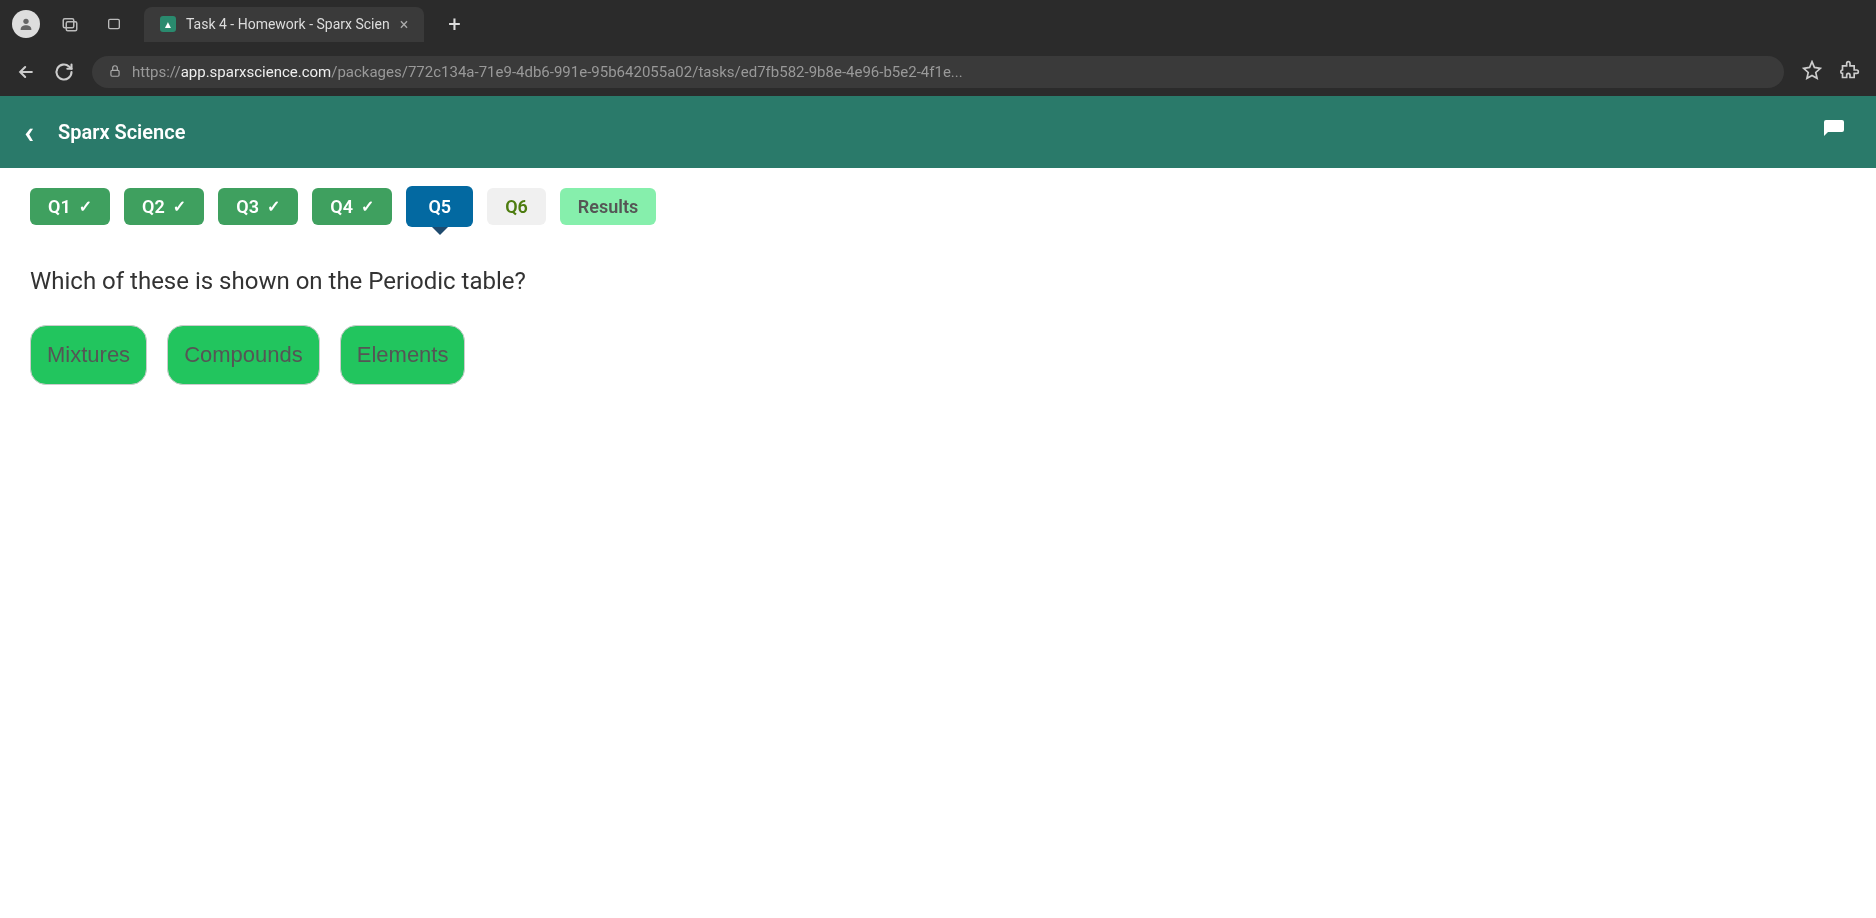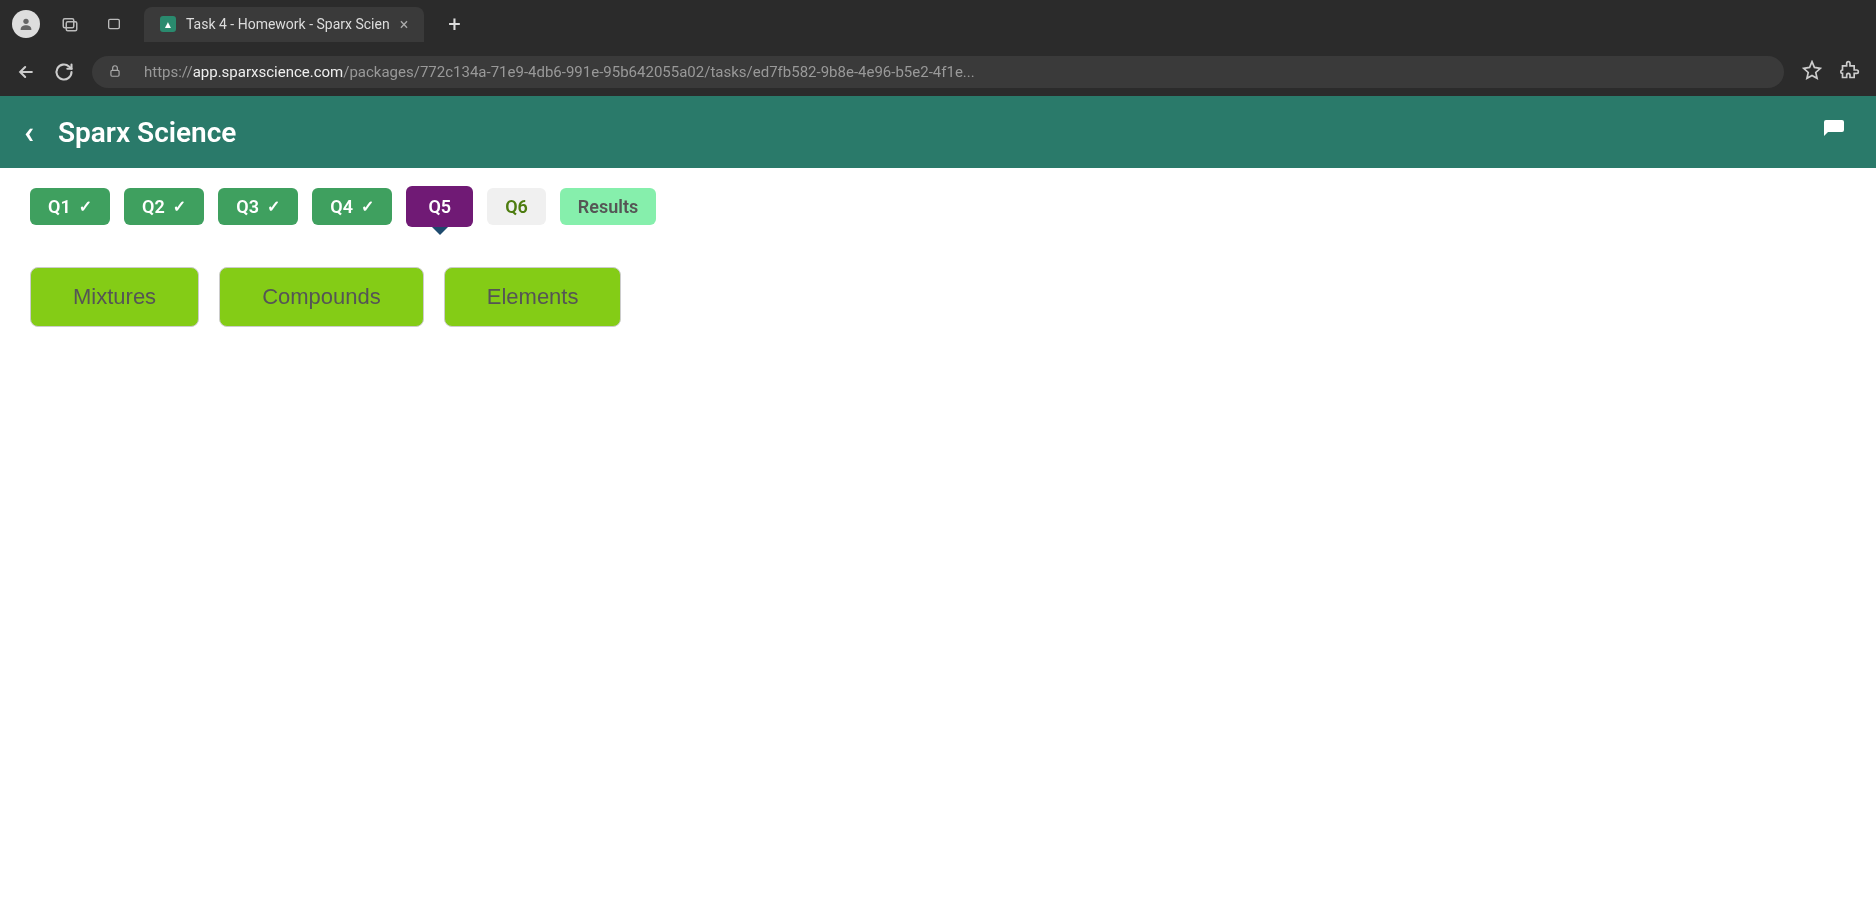--- a/index.html
+++ b/index.html
@@ -97,21 +97,21 @@
       justify-content: center;
     }
     .url-bar {
       flex: 1;
       background: #3a3a3a;
       border-radius: 20px;
       height: 32px;
       display: flex;
       align-items: center;
       padding: 0 16px;
-      gap: 22px;
+      gap: 10px;
     }
     .lock-icon {
       color: #aaa;
       font-size: 14px;
     }
     .url-text {
       color: #999;
       font-size: 15px;
       white-space: nowrap;
       overflow: hidden;
@@ -140,21 +140,21 @@
       padding: 0 24px;
       gap: 24px;
       position: relative;
     }
     .back-chevron {
       font-size: 32px;
       font-weight: bold;
       cursor: pointer;
     }
     .app-title {
-      font-size: 28px;
+      font-size: 20px;
       font-weight: 600;
     }
     .chat-icon {
       position: absolute;
       right: 30px;
       font-size: 22px;
       cursor: pointer;
     }
 
     .question-nav {
@@ -172,21 +172,21 @@
       font-weight: 600;
       font-size: 18px;
       cursor: pointer;
       position: relative;
     }
     .q-tab.completed {
       background: #3fa05f;
       color: #fff;
     }
     .q-tab.current {
-      background: #701a75;
+      background: #0369a1;
       color: #fff;
       padding: 10px 22px;
     }
     .q-tab.current::after {
       content: "";
       position: absolute;
       bottom: -8px;
       left: 50%;
       transform: translateX(-50%);
       border-left: 8px solid transparent;
@@ -215,25 +215,25 @@
       color: #333;
       margin-bottom: 30px;
     }
     .answers {
       display: flex;
       gap: 20px;
       flex-wrap: wrap;
     }
     .answer-btn {
       border: 1px solid #ccc;
-      background: #84cc16;
+      background: #22c55e;
       color: #555;
       font-size: 22px;
-      padding: 16px 42px;
-      border-radius: 8px;
+      padding: 16px 16px;
+      border-radius: 16px;
       cursor: pointer;
     }
   </style>
 </head>
 <body>
 
 <div class="browser-chrome">
   <div class="tab-bar">
     <div class="profile-icon">
       <svg width="16" height="16" viewBox="0 0 24 24" fill="#666">
@@ -329,19 +329,20 @@
     </div>
     <div class="q-tab pending">
       <span>Q6</span>
     </div>
     <div class="q-tab results">
       <span>Results</span>
     </div>
   </div>
 
   <div class="question-body">
+    <div class="question-text">Which of these is shown on the Periodic table?</div>
     <div class="answers">
       <button class="answer-btn">Mixtures</button>
       <button class="answer-btn">Compounds</button>
       <button class="answer-btn">Elements</button>
     </div>
   </div>
 </div>
 
 </body></html>

